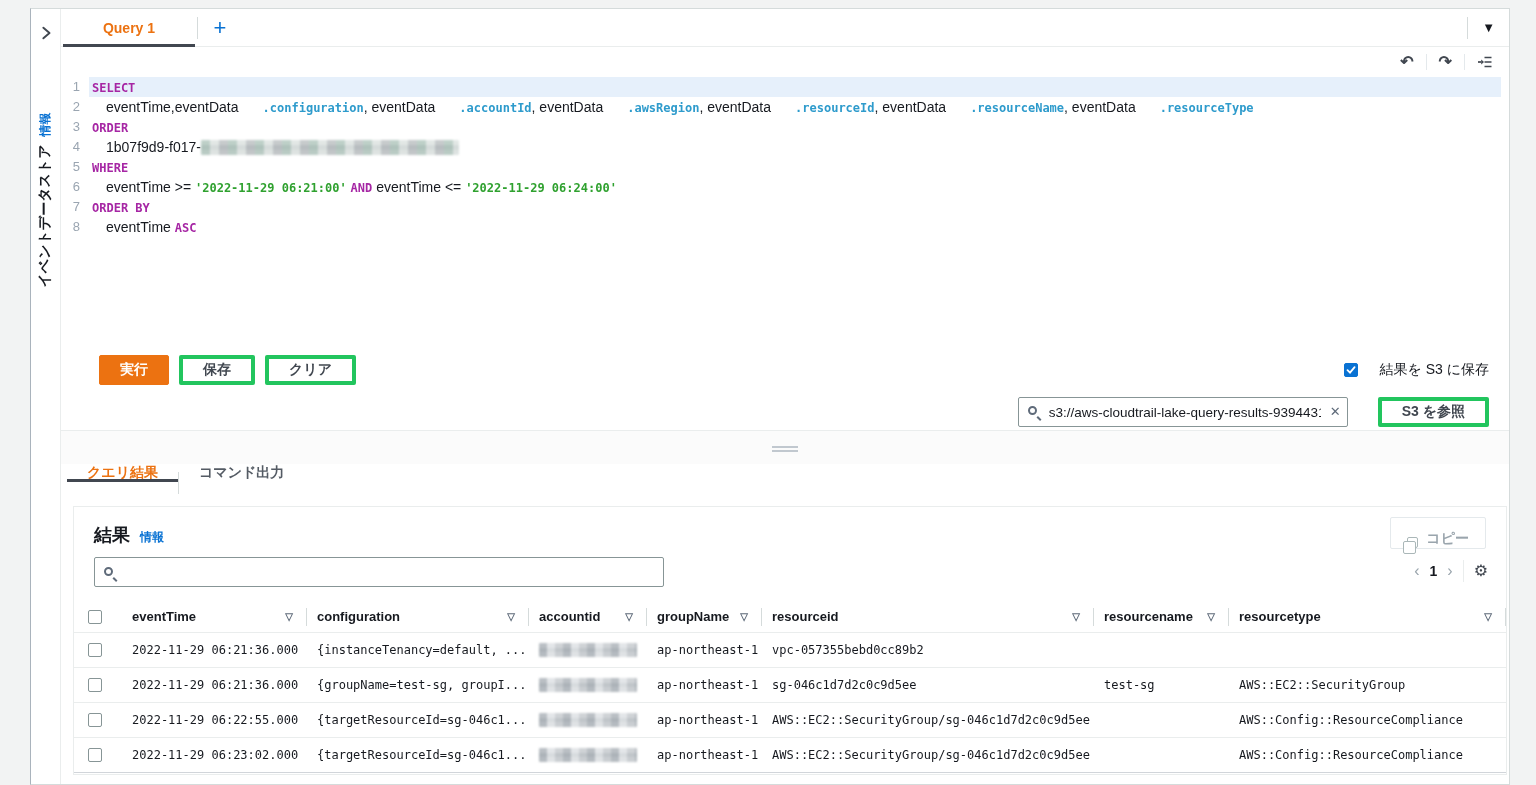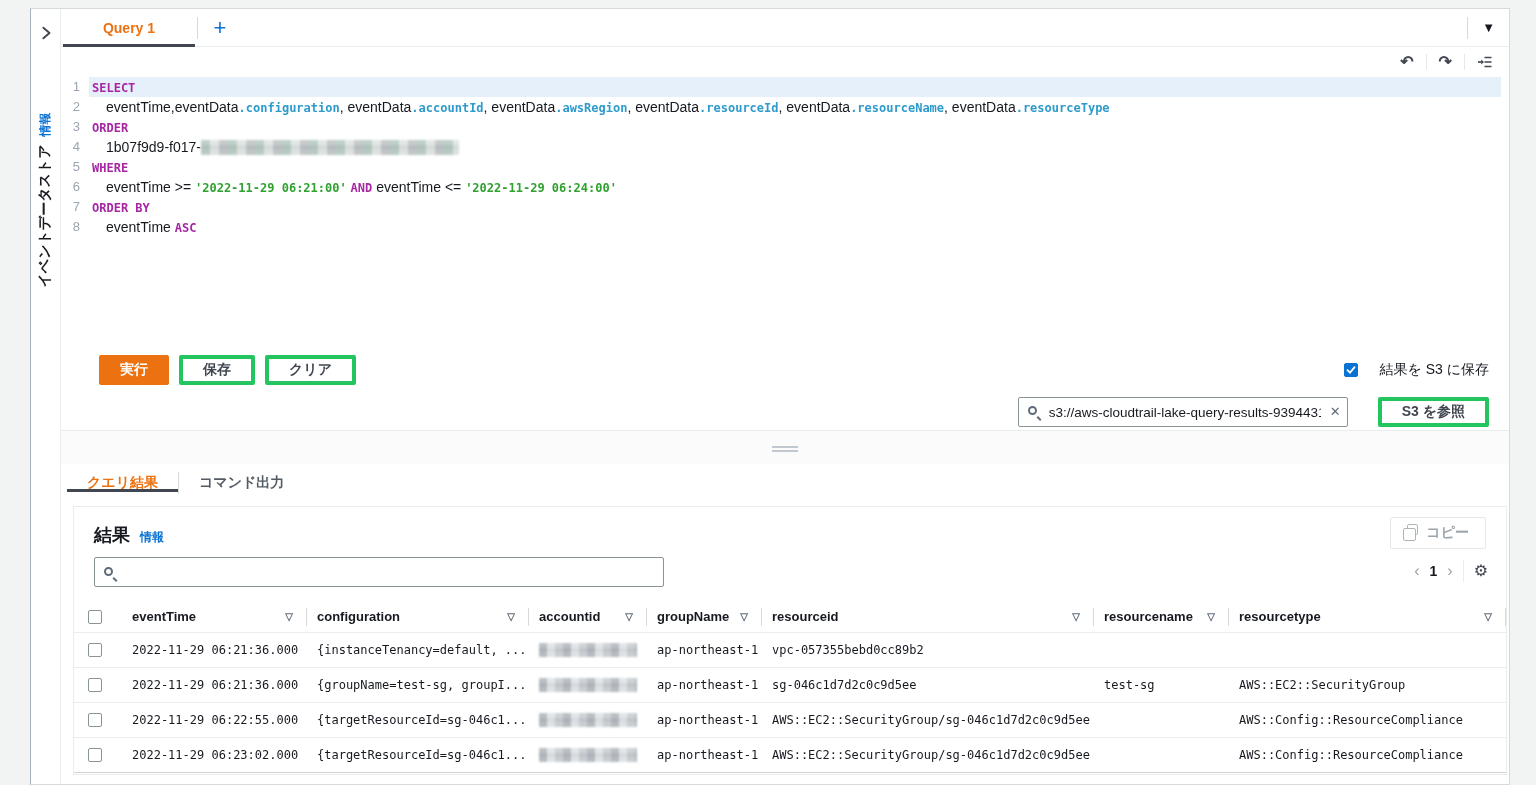--- a/index.html
+++ b/index.html
@@ -44,35 +44,35 @@
   .tsep { width:1px; height:16px; background:#e4e9ec; }
 
   
   .editor { position:absolute; left:0; right:8px; top:68px; height:276px; overflow:hidden; }
   .code-line { display:flex; height:20px; line-height:20px; }
   .ln { width:28px; flex:0 0 28px; text-align:right; padding-right:9px; font-size:13px; color:#9aa5b1; }
   .lc { flex:1; white-space:pre; padding-left:3px; }
   .code-line.active .lc { background:#e6f0fb; }
   .tok-plain { font-family:"Liberation Sans", sans-serif; font-size:14px; color:#16191f; }
   .tok-kw { font-family:"DejaVu Sans Mono", monospace; font-size:12px; font-weight:700; color:#a626a4; }
-  .tok-prop { font-family:"DejaVu Sans Mono", monospace; font-size:12px; font-weight:700; color:#2e9bcc; }
+  .tok-prop { font-family:"DejaVu Sans Mono", monospace; font-size:12px; font-weight:700; color:#2e9bcc;padding-left:24px; }
   .tok-str { font-family:"DejaVu Sans Mono", monospace; font-size:12px; font-weight:700; color:#2fa12f; }
   .tok-redacted { display:inline-block; height:15px; vertical-align:-3px; border-radius:1px;
     background:
       repeating-linear-gradient(90deg, rgba(160,190,175,.55) 0 9px, rgba(225,232,228,.6) 9px 18px, rgba(175,180,182,.55) 18px 27px),
       repeating-linear-gradient(0deg, #d9dcde 0 5px, #c3c9cc 5px 10px, #e4e7e8 10px 15px);
     filter:blur(1.2px); }
 
   
   .btn { height:30px; border-radius:2px; font-size:14px; font-weight:700; cursor:pointer;
     font-family:"Liberation Sans", sans-serif; }
   .btn-primary { background:#ec7211; border:1px solid #ec7211; color:#fff; padding:0 20px; }
   .btn-normal { background:#fff; border:4px solid #22c55e; color:#414750; padding:0 20px; }
-  .btn-disabled { background:#fff; border:1px solid #e4e9ec; color:#9aa5ad; padding:6px 16px;
-    display:flex; align-items:flex-start; gap:8px; cursor:default; }
+  .btn-disabled { background:#fff; border:1px solid #e4e9ec; color:#9aa5ad; padding:0 16px;
+    display:flex; align-items:flex-end; gap:8px; cursor:default; }
   .action-row { position:absolute; left:38px; top:346px; display:flex; gap:10px; }
 
   .s3-opt { position:absolute; right:20px; top:352px; display:flex; align-items:center; gap:21px; }
   .cbx { width:14px; height:14px; border-radius:2px; background:#0972d3; border:1px solid #0972d3;
     display:flex; align-items:center; justify-content:center; cursor:pointer; }
   .s3-opt .lbl { font-size:14px; color:#16191f; }
 
   .s3-row { position:absolute; right:20px; top:388px; display:flex; align-items:center; gap:30px; }
   .s3-input { position:relative; width:330px; height:30px; border:1px solid #879596; border-radius:2px;
     background:#fff; display:flex; align-items:center; padding:0 26px 0 30px; }
@@ -85,21 +85,21 @@
   .xclear { position:absolute; right:6px; top:6px; border:none; background:none; color:#5f6b7a;
     font-size:13px; cursor:pointer; }
 
   
   .divider-band { position:absolute; left:0; right:0; top:421px; height:34px; background:#fbfbfb;
     border-top:1px solid #eaeded; }
   .handle { position:absolute; left:50%; top:13px; transform:translateX(-50%); cursor:row-resize; }
   .handle i { display:block; width:26px; height:2px; background:#c1c8cf; margin:2px 0; }
 
   
-  .rtabs { position:absolute; left:6px; top:455px; height:38px; display:flex; align-items:center; }
+  .rtabs { position:absolute; left:6px; top:455px; height:38px; display:flex; align-items:flex-start; }
   .rtab { position:relative; padding:0 20px; display:flex; align-items:center;
     font-size:14px; font-weight:700; cursor:pointer; background:none; border:none; }
   .rtab.active { color:#ec7211; }
   .rtab.inactive { color:#545b64; }
   .rtab.active::after { content:""; position:absolute; left:0; right:0; bottom:0; height:3px; background:#414750; }
 
   
   .card { position:absolute; left:12px; top:497px; width:1434px; height:269px;
     background:#fff; border:1px solid #eaeded; }
   .card-head { position:absolute; left:20px; top:16px; display:flex; align-items:baseline; gap:10px; }

